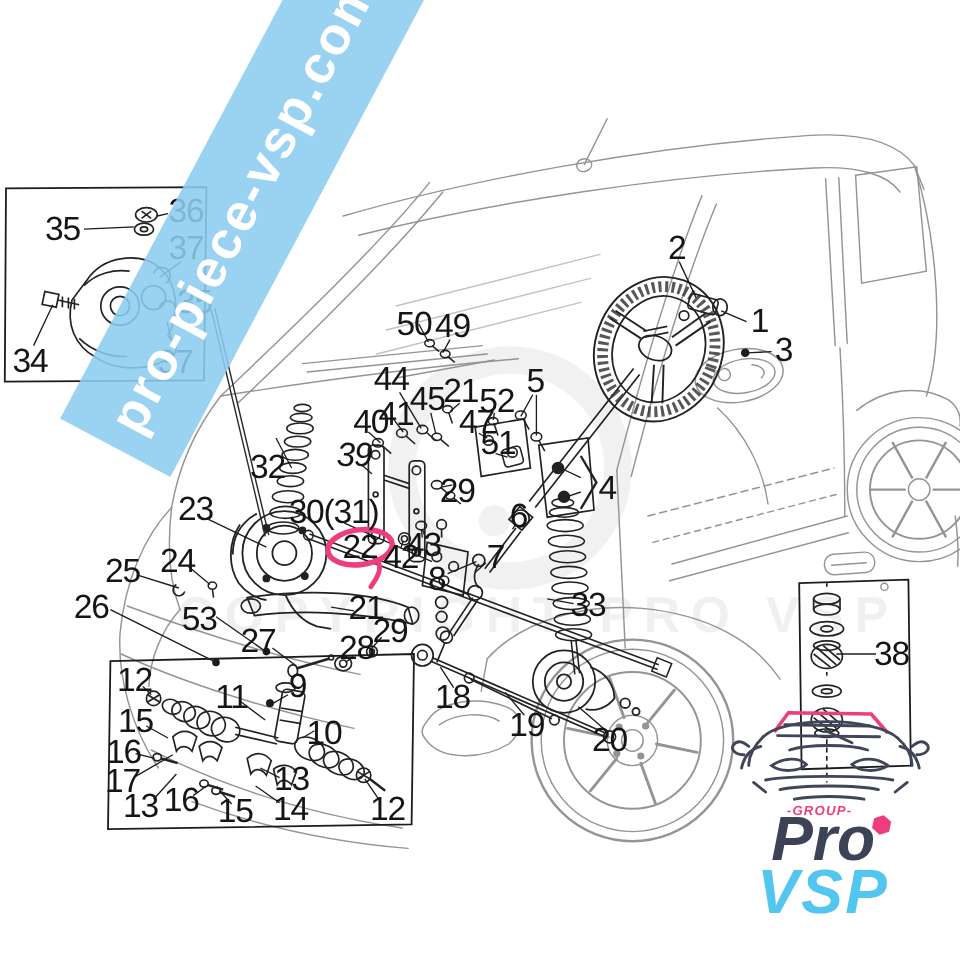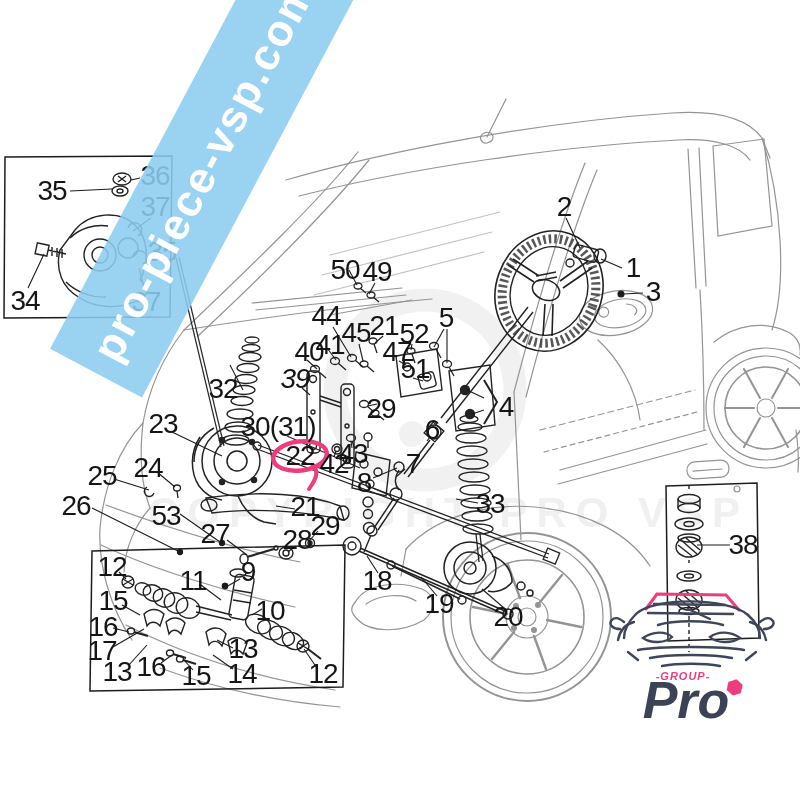--- a/index.html
+++ b/index.html
@@ -563,15 +563,16 @@
         <path d="M640,650 C660,646 726,646 746,650"></path>
         <path d="M652,658 C670,654 716,654 734,658"></path>
         <path d="M664,666 C680,663 706,663 722,666"></path>
         <path d="M630,652 L640,660 M758,652 L748,660"></path>
       </g>
     </g>
   </svg>
   <div class="group-row" style="color: rgb(238, 61, 127);">-GROUP-</div>
   <div class="pro-row" style="color: rgb(61, 67, 87);">Pro</div>
   <div class="hex" style="color: rgb(238, 61, 127);">⬢</div>
+  <div class="vsp-row" style="color: rgb(83, 198, 239);">VSP</div>
 </div>
 
 </div>
 
 </body></html>

